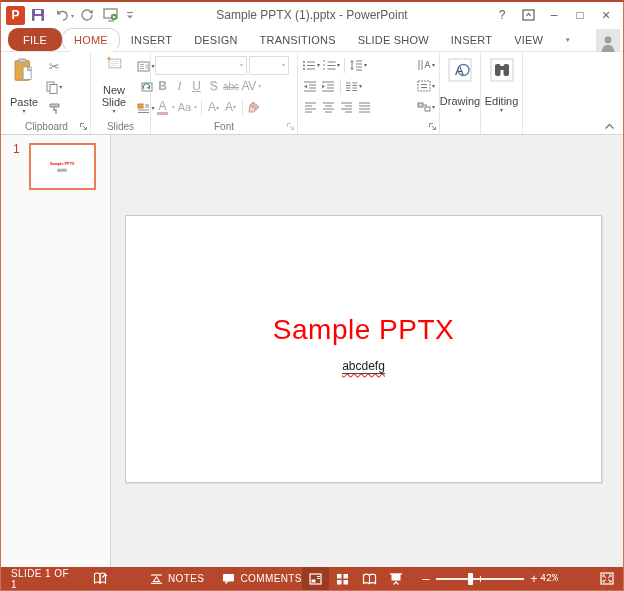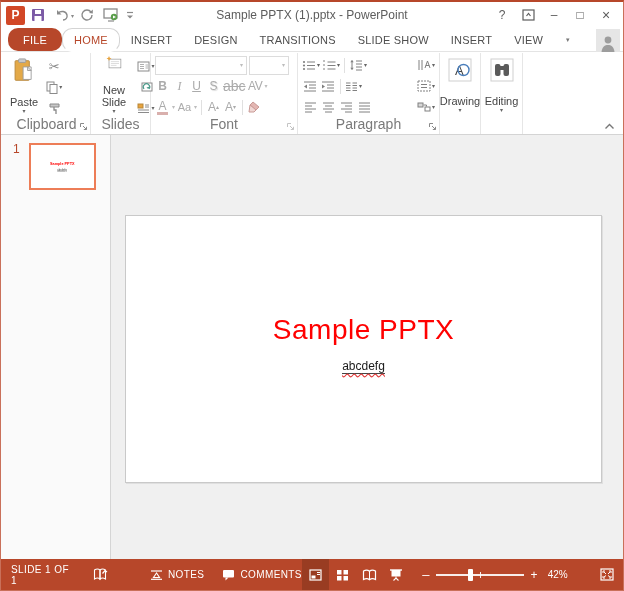--- a/index.html
+++ b/index.html
@@ -25,41 +25,41 @@
   .tab-file{background:#b7472a;color:#fff;padding:0 15px;}
   .tab-active{background:#fff;color:#b7472a;border:1px solid #d4d4d4;border-bottom:1px solid #fff;
     margin-bottom:-1px;position:relative;}
   .tab-caret{display:flex;align-items:center;color:#777;font-size:7px;padding:0 6px;margin-left:6px;}
   .avatar{position:absolute;right:3px;top:1px;width:24px;height:23px;background:#e6e6e6;
     display:flex;align-items:flex-end;justify-content:center;overflow:hidden;}
   
   .ribbon{position:absolute;top:51px;left:0;right:0;height:82px;background:#fff;
     border-bottom:1px solid #d4d4d4;display:flex;padding-left:2px;}
   .group{position:relative;border-right:1px solid #e6e6e6;padding:3px 4px 17px 4px;display:flex;gap:3px;}
-  .group-label{position:absolute;bottom:2px;left:0;right:0;text-align:center;font-size:14px;color:#7a7a7a;}
+  .group-label{position:absolute;bottom:2px;left:0;right:0;text-align:center;font-size:10px;color:#7a7a7a;}
   .launcher{position:absolute;right:2px;bottom:3px;}
   .bigbtn{display:flex;flex-direction:column;align-items:center;justify-content:flex-start;
     padding:2px 3px;font-size:11px;color:#444;}
   .bigbtn .blabel{text-align:center;line-height:12px;margin-top:13px;}
   .caret{font-size:6px;color:#666;line-height:7px;}
   .minicol{display:flex;flex-direction:column;justify-content:flex-start;gap:3px;padding-top:1px;}
   .minibtn{height:18px;min-width:20px;display:flex;align-items:center;justify-content:center;gap:1px;color:#8a8a8a;}
   .rows{display:flex;flex-direction:column;gap:3px;}
   .rrow{display:flex;align-items:center;gap:2px;height:18px;}
   .vsep{width:1px;height:15px;background:#e0e0e0;margin:0 2px;}
   .combo{height:19px;border:1px solid #dcdcdc;background:#fff;display:flex;align-items:center;
     justify-content:flex-end;padding-right:3px;}
   .combo .caret{color:#bdbdbd;}
   .fbtn{min-width:15px;text-align:center;font-size:12px;color:#ababab;display:flex;
     align-items:center;justify-content:center;}
   .fbtn.b{font-weight:bold;}
   .fbtn.i{font-style:italic;font-family:"Liberation Serif",serif;}
   .fbtn.u{text-decoration:underline;}
   .fbtn.s{text-shadow:1px 1px 1px #d8d8d8;}
-  .fbtn.strike{text-decoration:line-through;font-size:14px;}
+  .fbtn.strike{text-decoration:line-through;font-size:10px;}
   .fbtn.av{font-size:12px;letter-spacing:-.5px;}
   .fbtn .mini-arrow{font-size:6px;line-height:6px;color:#ababab;}
   .color-a{position:relative;padding-bottom:3px;}
   .color-a::after{content:"";position:absolute;left:2px;right:2px;bottom:1px;height:3px;background:#d9b0ad;}
   .pbtn{height:16px;min-width:16px;display:flex;align-items:center;justify-content:center;gap:1px;color:#808080;}
   
   .content{position:absolute;top:133px;left:0;right:0;bottom:23px;}
   .thumbs{position:absolute;left:0;top:0;bottom:0;width:110px;background:#fafafa;border-right:1px solid #d5d5d5;}
   .slide-num{position:absolute;left:12px;top:7px;font-size:12px;color:#b7472a;}
   .thumb{position:absolute;left:28px;top:8px;width:67px;height:47px;background:#fff;
@@ -69,36 +69,36 @@
     text-decoration:underline;}
   .editor{position:absolute;left:110px;right:0;top:0;bottom:0;background:#f0f0f0;}
   .canvas{position:absolute;left:14px;top:80px;width:477px;height:268px;background:#fff;
     border:1px solid #c9c9c9;box-shadow:1px 1px 0 rgba(0,0,0,.07);}
   .slide-title{position:absolute;top:98px;left:0;right:0;text-align:center;font-size:28px;
     color:#ff0000;letter-spacing:.5px;}
   .slide-body{position:absolute;top:140px;left:0;right:0;text-align:center;}
   .slide-body span{font-size:12px;color:#1a1a1a;border-bottom:1px solid #444;padding-bottom:0;
     text-decoration:underline wavy #e03a3a;text-underline-offset:3px;}
   
-  .statusbar{position:absolute;bottom:0;left:0;right:0;height:31px;background:#b7472a;color:#fff;
+  .statusbar{position:absolute;bottom:0;left:0;right:0;height:23px;background:#b7472a;color:#fff;
     display:flex;align-items:center;font-size:10px;}
   .sb-item{display:flex;align-items:center;gap:5px;letter-spacing:.4px;}
   .sb-counter{margin-left:10px;}
   .sb-spell{margin-left:16px;}
   .sb-notes{margin-left:42px;}
   .sb-comments{margin-left:18px;align-items:center;}
   .sb-views{margin-left:auto;display:flex;align-items:stretch;height:100%;}
   .vbtn{width:27px;display:flex;align-items:center;justify-content:center;}
   .vbtn.active{background:#993c22;}
   .zoom-out{margin-left:10px;font-size:13px;width:12px;text-align:center;}
   .ztrack{position:relative;width:90px;height:2px;background:rgba(255,255,255,.9);margin:0 4px;}
   .ztrack .tick{position:absolute;left:50%;top:-2px;width:1px;height:6px;background:rgba(255,255,255,.9);}
   .ztrack .handle{position:absolute;left:36%;top:-5px;width:5px;height:12px;background:#fff;border-radius:1px;}
   .zoom-in{font-size:12px;width:12px;text-align:center;}
-  .zoom-pct{width:36px;text-align:center;margin-right:20px;}
+  .zoom-pct{width:36px;text-align:left;margin-right:20px;font-family:Liberation Mono, monospace;}
   .fit-btn{width:24px;display:flex;align-items:center;justify-content:center;margin-right:4px;height:100%;}
   svg{display:block;}
 </style>
 </head>
 <body>
 
 <div class="window">
 
   <div class="titlebar">
     <div class="qat">
@@ -395,21 +395,20 @@
           <span class="pbtn" style="margin-left:auto;">
             <svg width="14" height="12" viewBox="0 0 14 12">
               <rect x="1" y="2" width="5" height="4" fill="#d7d7d7" stroke="#808080"></rect>
               <rect x="8" y="6" width="5" height="4" fill="#fff" stroke="#808080"></rect>
               <path d="M6.5 4 L9.5 4 L9.5 5.5" fill="none" stroke="#808080"></path>
             </svg>
             <span class="caret">▾</span>
           </span>
         </div>
       </div>
-      <div class="group-label">Paragraph</div>
       <div class="launcher">
         <svg width="9" height="9" viewBox="0 0 9 9">
           <path d="M1.5 1.5 H5 M1.5 1.5 V5" stroke="#8a8a8a" fill="none"></path>
           <path d="M4 4 L7.5 7.5 M7.5 7.5 H4.8 M7.5 7.5 V4.8" stroke="#8a8a8a" fill="none"></path>
         </svg>
       </div>
     </div>
 
     <div class="group" style="width:41px;justify-content:center;">
       <div class="bigbtn">

